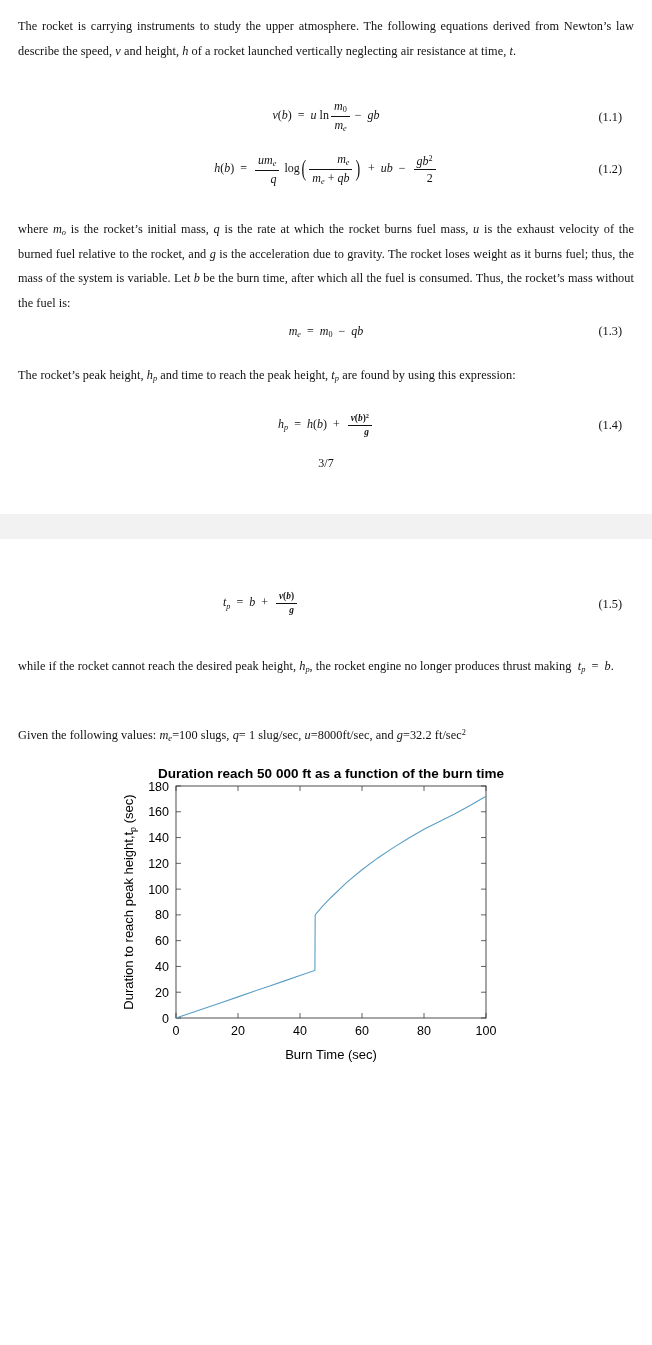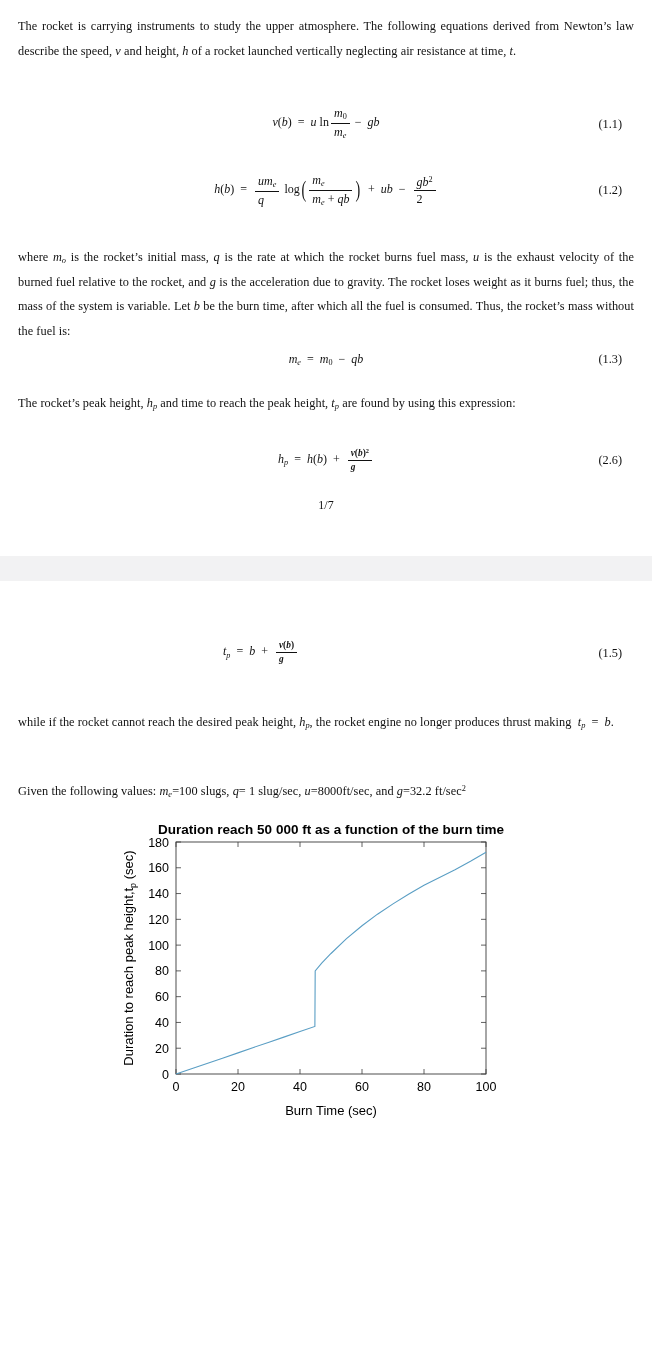--- a/index.html
+++ b/index.html
@@ -69,22 +69,22 @@
     font-style: normal;
   }
   .msup {
     font-size: 0.68em;
     vertical-align: 0.5em;
     font-style: normal;
   }
   .frac {
     display: inline-block;
     vertical-align: middle;
-    text-align: left;
-    margin: 7px 2px;
+    text-align: right;
+    margin: 0 2px;
   }
   .frac .num {
     display: block;
     padding: 0 3px 1px 3px;
     border-bottom: 1px solid #111;
     line-height: 1.18;
   }
   .frac .den {
     display: block;
     padding: 1px 3px 0 3px;
@@ -180,26 +180,26 @@
     <div style="height:24px"></div>
 
     <p class="para">The rocket’s peak height, <span class="mi">h</span><span class="msub">p</span> and time to reach the peak height, <span class="mi">t</span><span class="msub">p</span> are found by using this expression:</p>
 
     <div style="height:24px"></div>
 
     <div class="eqrow">
       <div class="eqbody">
         <span class="mi">h</span><span class="msub">p</span> <span class="op">=</span> <span class="mi">h</span>(<span class="mi">b</span>) <span class="op">+</span> <span class="frac small"><span class="num"><span class="mi">v</span>(<span class="mi">b</span>)<span class="msup">2</span></span><span class="den"><span class="mi">g</span></span></span>
       </div>
-      <span class="eqnum">(2.6)</span>
+      <span class="eqnum">(1.4)</span>
     </div>
 
     <div style="height:18px"></div>
 
-    <div class="pagenum">1/7</div>
+    <div class="pagenum">3/7</div>
 
   </div>
 
   <div class="gap-white-top"></div>
   <div class="page-gap"></div>
   <div class="gap-white-bot"></div>
 
   <div class="doc-body">
 
     <div class="eqrow">

